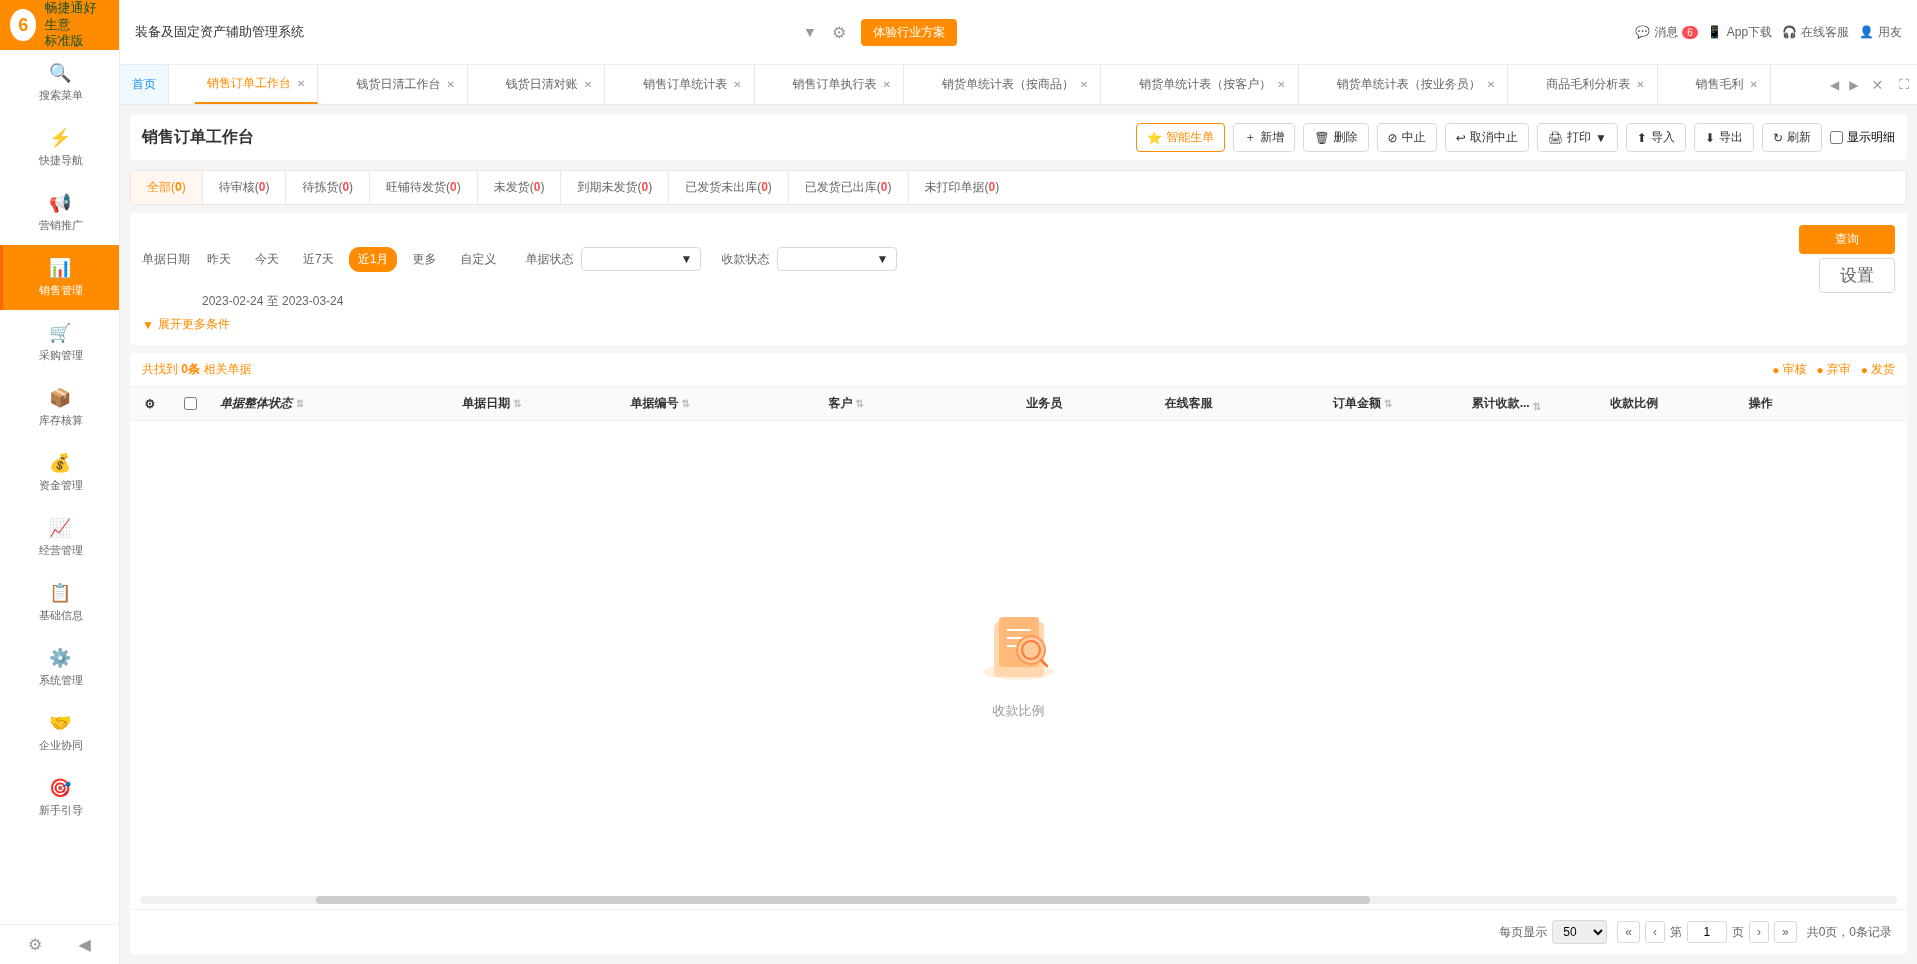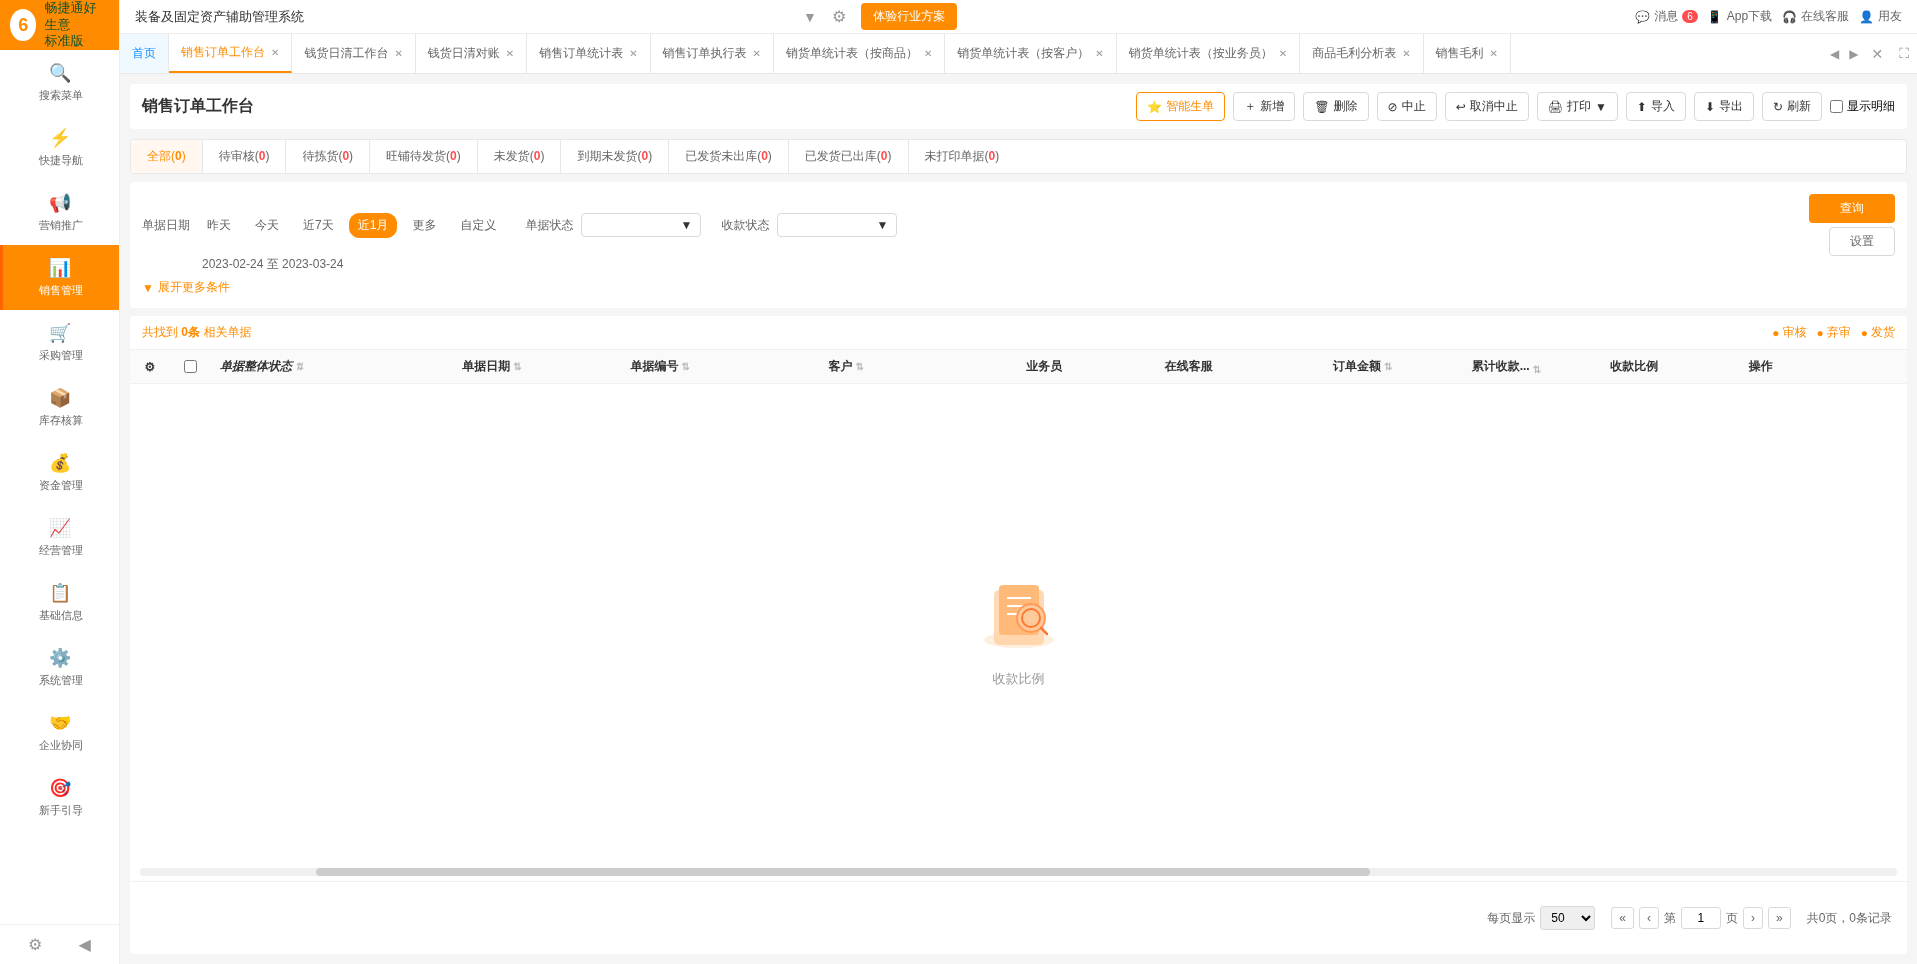--- a/index.html
+++ b/index.html
@@ -15,21 +15,21 @@
     .sidebar-item.active { background: #ff8c00; color: #fff; border-left-color: #ff6600; }
     .sidebar-item-icon { font-size: 18px; margin-bottom: 4px; }
     .sidebar-item-label { font-size: 11px; }
     .sidebar-bottom { padding: 10px; border-top: 1px solid #f0f0f0; display: flex; justify-content: space-around; }
     .sidebar-bottom-btn { color: #999; cursor: pointer; font-size: 16px; }
 
     
     .main { flex: 1; display: flex; flex-direction: column; overflow: hidden; }
 
     
-    .top-header { height: 34px; background: #fff; border-bottom: 1px solid #eee; display: flex; align-items: center; padding: 0 15px; gap: 10px; flex-shrink: 0; }
+    .top-header { height: 65px; background: #fff; border-bottom: 1px solid #eee; display: flex; align-items: center; padding: 0 15px; gap: 10px; flex-shrink: 0; }
     .system-title { flex: 1; font-size: 13px; color: #333; }
     .header-btn { display: flex; align-items: center; gap: 4px; color: #666; cursor: pointer; font-size: 12px; }
     .badge { background: #ff4d4f; color: #fff; border-radius: 10px; padding: 1px 5px; font-size: 10px; }
     .industry-btn { background: #ff8c00; color: #fff; padding: 5px 12px; border-radius: 4px; cursor: pointer; font-size: 12px; border: none; }
 
     
     .tab-bar { height: 40px; background: #fff; border-bottom: 1px solid #e8e8e8; display: flex; align-items: center; flex-shrink: 0; overflow: hidden; }
     .tab-item { height: 100%; display: flex; align-items: center; padding: 0 12px; gap: 6px; cursor: pointer; border-right: 1px solid #e8e8e8; white-space: nowrap; font-size: 12px; color: #666; flex-shrink: 0; }
     .tab-item.active { background: #fff; color: #ff8c00; border-bottom: 2px solid #ff8c00; }
     .tab-item.home { background: #f0f9ff; color: #1890ff; }
@@ -58,21 +58,21 @@
     .search-bar { background: #fff; padding: 12px; border-radius: 4px; margin-bottom: 8px; }
     .search-row { display: flex; align-items: center; gap: 20px; flex-wrap: wrap; }
     .search-field { display: flex; align-items: center; gap: 8px; }
     .search-label { color: #666; white-space: nowrap; font-size: 12px; }
     .date-filter { display: flex; align-items: center; gap: 6px; }
     .date-btn { padding: 3px 8px; border-radius: 3px; cursor: pointer; font-size: 12px; color: #666; border: 1px solid transparent; }
     .date-btn.active { background: #ff8c00; color: #fff; border-color: #ff8c00; border-radius: 10px; }
     .select-box { display: flex; align-items: center; border: 1px solid #d9d9d9; border-radius: 4px; padding: 4px 8px; gap: 4px; cursor: pointer; min-width: 120px; color: #333; font-size: 12px; background: #fff; }
     .expand-btn { display: flex; align-items: center; gap: 4px; color: #ff8c00; cursor: pointer; font-size: 12px; margin-top: 8px; }
     .query-btn { background: #ff8c00; color: #fff; border: none; padding: 6px 20px; border-radius: 4px; cursor: pointer; font-size: 12px; }
-    .set-btn { background: #fff; color: #666; border: 1px solid #d9d9d9; padding: 5px 20px; border-radius: 4px; cursor: pointer; font-size: 12px; margin-left: 20px; }
+    .set-btn { background: #fff; color: #666; border: 1px solid #d9d9d9; padding: 5px 20px; border-radius: 4px; cursor: pointer; font-size: 17px; margin-left: 20px; }
 
     
     .table-area { flex: 1; background: #fff; border-radius: 4px; display: flex; flex-direction: column; overflow: hidden; }
     .table-toolbar { padding: 8px 12px; display: flex; align-items: center; justify-content: space-between; border-bottom: 1px solid #f0f0f0; }
     .table-count { font-size: 12px; color: #666; }
     .table-count span { color: #ff8c00; margin-top: 26px; }
     .table-ops { display: flex; gap: 10px; }
     .table-op-btn { color: #ff8c00; cursor: pointer; font-size: 12px; display: flex; align-items: center; gap: 3px; }
     .table-header { display: flex; align-items: center; background: #fafafa; border-bottom: 1px solid #f0f0f0; padding: 8px 0; font-weight: bold; color: #333; font-size: 12px; }
     .table-col { padding: 0 10px; display: flex; align-items: center; gap: 3px; }
@@ -87,21 +87,21 @@
     .table-col.amount { flex: 0.8; }
     .table-col.collected { flex: 0.8; align-items: flex-end; }
     .table-col.ratio { flex: 0.8; }
     .table-col.operation { flex: 1; }
     .sort-icon { color: #bbb; cursor: pointer; font-size: 10px; }
     .table-empty { flex: 1; display: flex; flex-direction: column; align-items: center; justify-content: center; gap: 10px; }
     .empty-icon { width: 100px; height: 100px; position: relative; }
     .empty-text { color: #999; font-size: 13px; }
 
     
-    .pagination { padding: 24px 15px; border-top: 1px solid #f0f0f0; display: flex; align-items: center; justify-content: flex-end; gap: 16px; background: #fff; }
+    .pagination { padding: 10px 15px; border-top: 1px solid #f0f0f0; display: flex; align-items: center; justify-content: flex-end; gap: 10px; background: #fff; }
     .page-size { display: flex; align-items: center; gap: 5px; font-size: 12px; color: #666; }
     .page-size-select { border: 1px solid #d9d9d9; padding: 3px 6px; border-radius: 3px; font-size: 12px; }
     .page-nav { display: flex; align-items: center; gap: 5px; font-size: 12px; color: #666; }
     .page-nav-btn { padding: 3px 7px; border: 1px solid #d9d9d9; border-radius: 3px; cursor: pointer; color: #666; background: #fff; font-size: 12px; }
     .page-input { width: 40px; border: 1px solid #d9d9d9; border-radius: 3px; padding: 3px 5px; text-align: center; font-size: 12px; }
     .page-total { font-size: 12px; color: #666; }
 
     
     .scrollbar-container { height: 8px; background: #f0f0f0; margin: 5px 10px; border-radius: 4px; overflow: hidden; }
     .scrollbar-thumb { width: 60%; height: 100%; background: #ccc; border-radius: 4px; margin-left: 10%; }
@@ -194,21 +194,21 @@
       <span>🎧</span>
       <span>在线客服</span>
     </div>
     <div class="header-btn">
       <span>👤</span>
       <span>用友</span>
     </div>
   </div>
 
   <div class="tab-bar">
-    <div id="tab-list" style="display:flex;flex:1;overflow:hidden;height:100%;">
+    <div id="tab-list" style="display:flex;flex:1;overflow:hidden;height:100%;gap:26px;">
         <div class="tab-item home">
           <span>首页</span>
         </div>
         <div class="tab-item active">
           <span>销售订单工作台</span>
           <span class="tab-close">✕</span>
         </div>
         <div class="tab-item">
           <span>钱货日清工作台</span>
           <span class="tab-close">✕</span>

